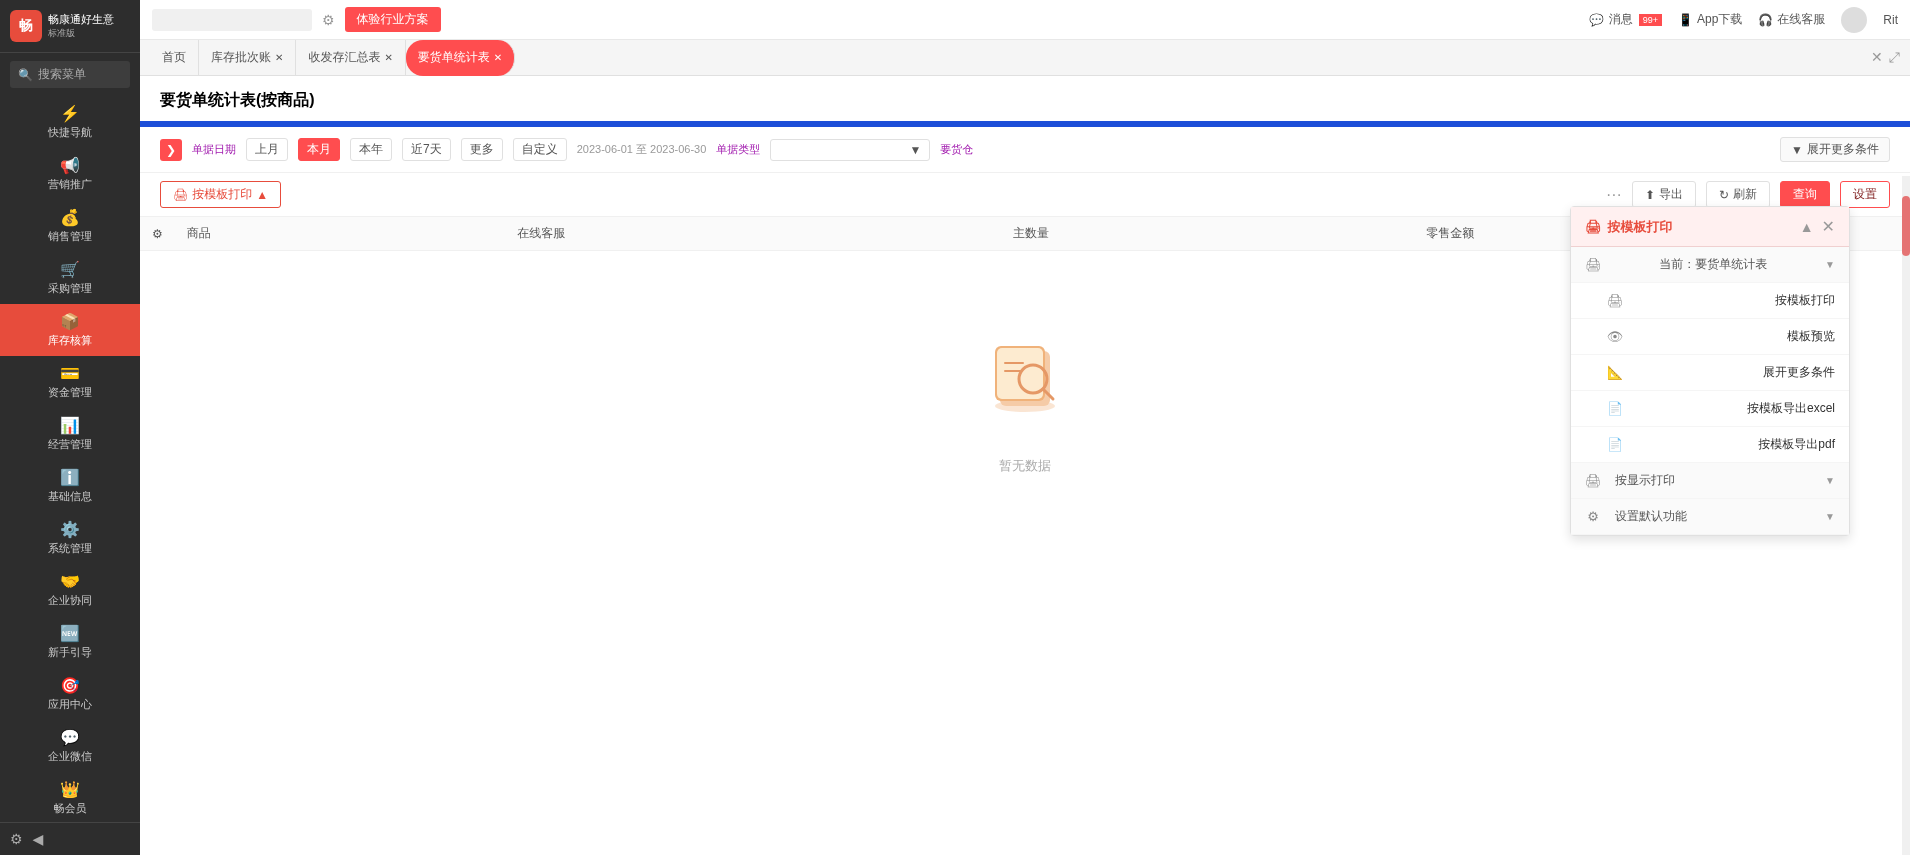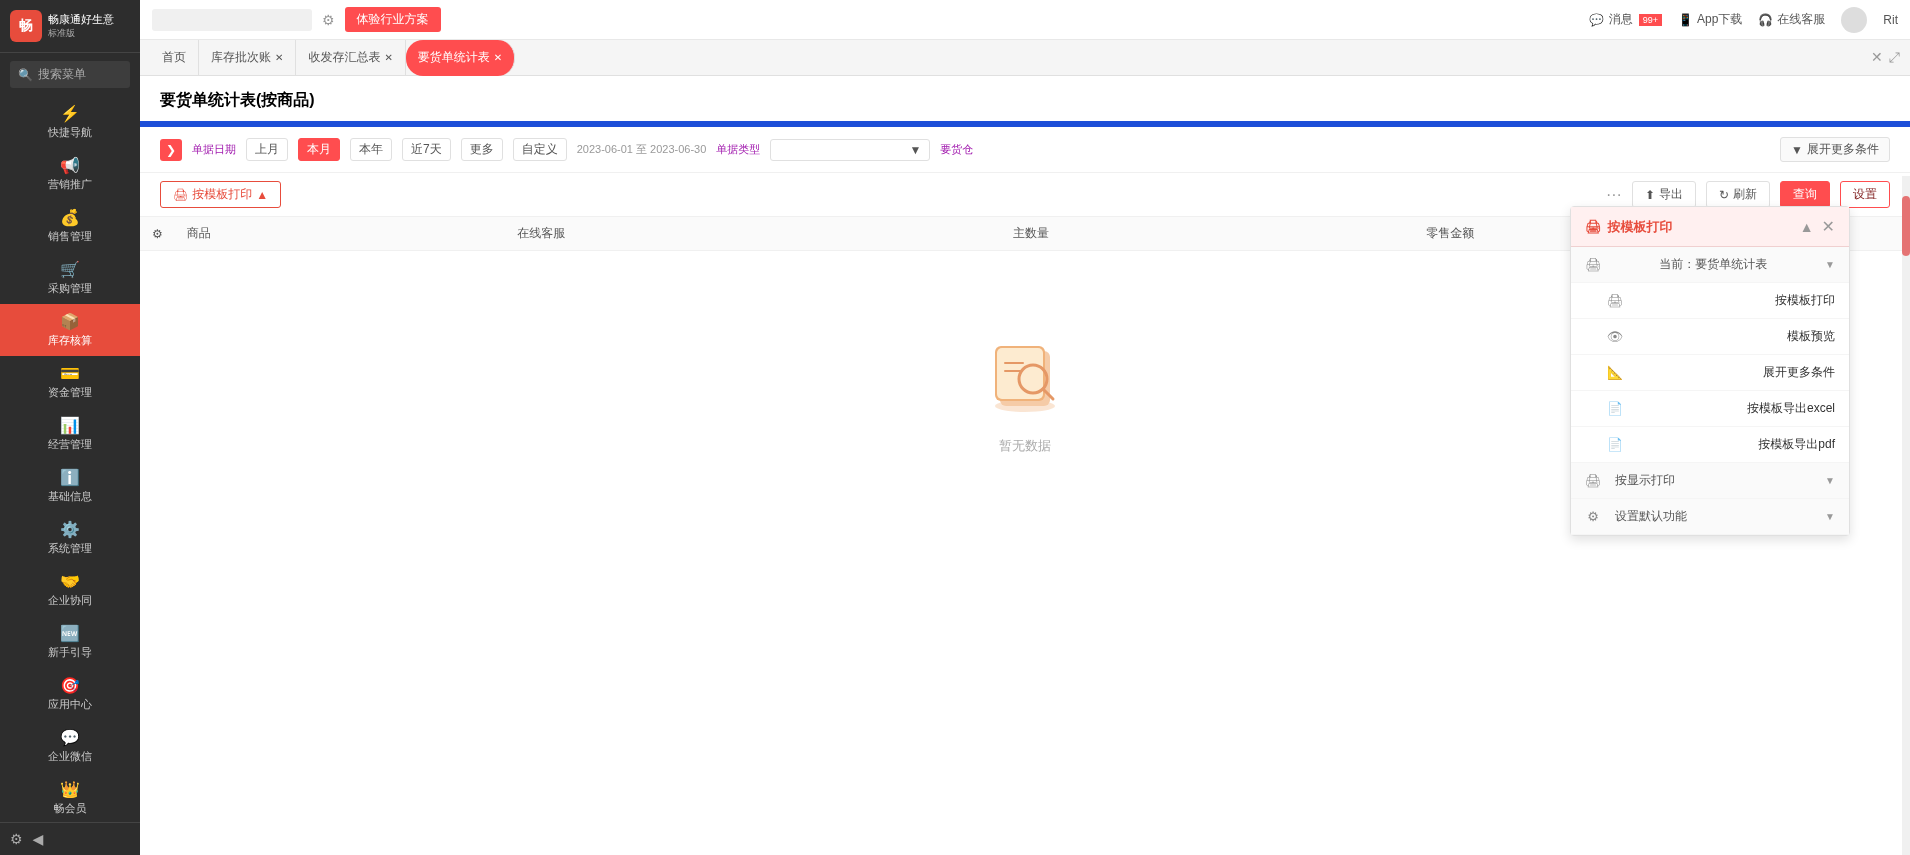--- a/index.html
+++ b/index.html
@@ -280,20 +280,21 @@
     table { width: 100%; border-collapse: collapse; font-size: 12px; }
     thead tr { background: #fafafa; }
     th, td { padding: 8px 12px; border-bottom: 1px solid #f0f0f0; color: #555; }
     th { font-weight: normal; text-align: left; }
     .col-gear { width: 30px; }
 
     
     .empty-state {
       display: flex; flex-direction: column; align-items: center; justify-content: center;
       padding: 80px 0;
+      gap: 20px;
     }
     .empty-icon {
       width: 100px; height: 90px;
       position: relative;
       margin-bottom: 16px;
     }
     
     .scroll-indicator {
       position: absolute; right: 0; top: 100px; bottom: 0;
       width: 8px; background: #f0f0f0;

